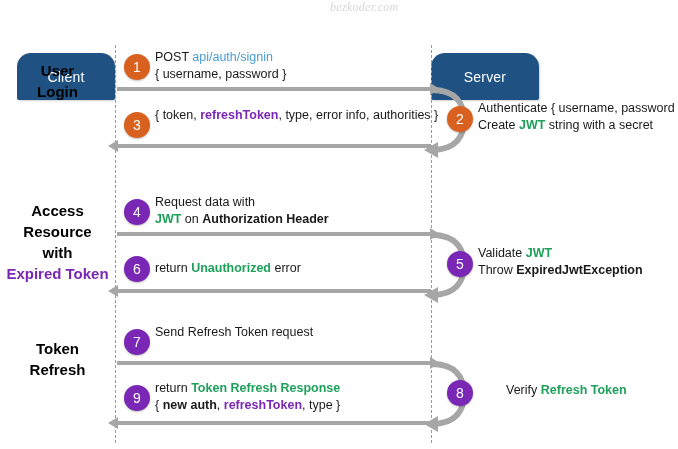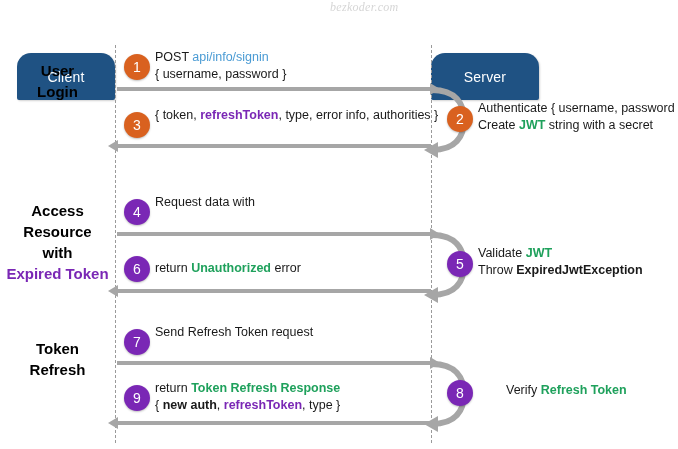--- a/index.html
+++ b/index.html
@@ -180,32 +180,33 @@
       <span>7</span>
     </div>
   <div class="step purple" style="left:447px;top:380px;">
       <span>8</span>
     </div>
   <div class="step purple" style="left:124px;top:385px;">
       <span>9</span>
     </div>
 
   <div class="msg" style="left:155px;top:49px;">
-      <span class="l"><span>POST </span><span class="b">api/info/signin</span></span>
+      <span class="l"><span>POST </span><span class="b">api/auth/signin</span></span>
       <span class="l"><span>{ username, password }</span></span>
     </div>
   <div class="msg" style="left:478px;top:100px;">
       <span class="l"><span>Authenticate { username, password }</span></span>
       <span class="l"><span>Create </span><span class="g">JWT</span><span> string with a secret</span></span>
     </div>
   <div class="msg" style="left:155px;top:107px;">
       <span class="l"><span>{ token, </span><span class="p">refreshToken</span><span>, type, error info, authorities }</span></span>
     </div>
   <div class="msg" style="left:155px;top:194px;">
       <span class="l"><span>Request data with</span></span>
+      <span class="l"><span class="g">JWT</span><span> on </span><span class="k">Authorization Header</span></span>
     </div>
   <div class="msg" style="left:478px;top:245px;">
       <span class="l"><span>Validate </span><span class="g">JWT</span></span>
       <span class="l"><span>Throw </span><span class="k">ExpiredJwtException</span></span>
     </div>
   <div class="msg" style="left:155px;top:260px;">
       <span class="l"><span>return </span><span class="g">Unauthorized</span><span> error</span></span>
     </div>
   <div class="msg" style="left:155px;top:324px;">
       <span class="l"><span>Send Refresh Token request</span></span>

